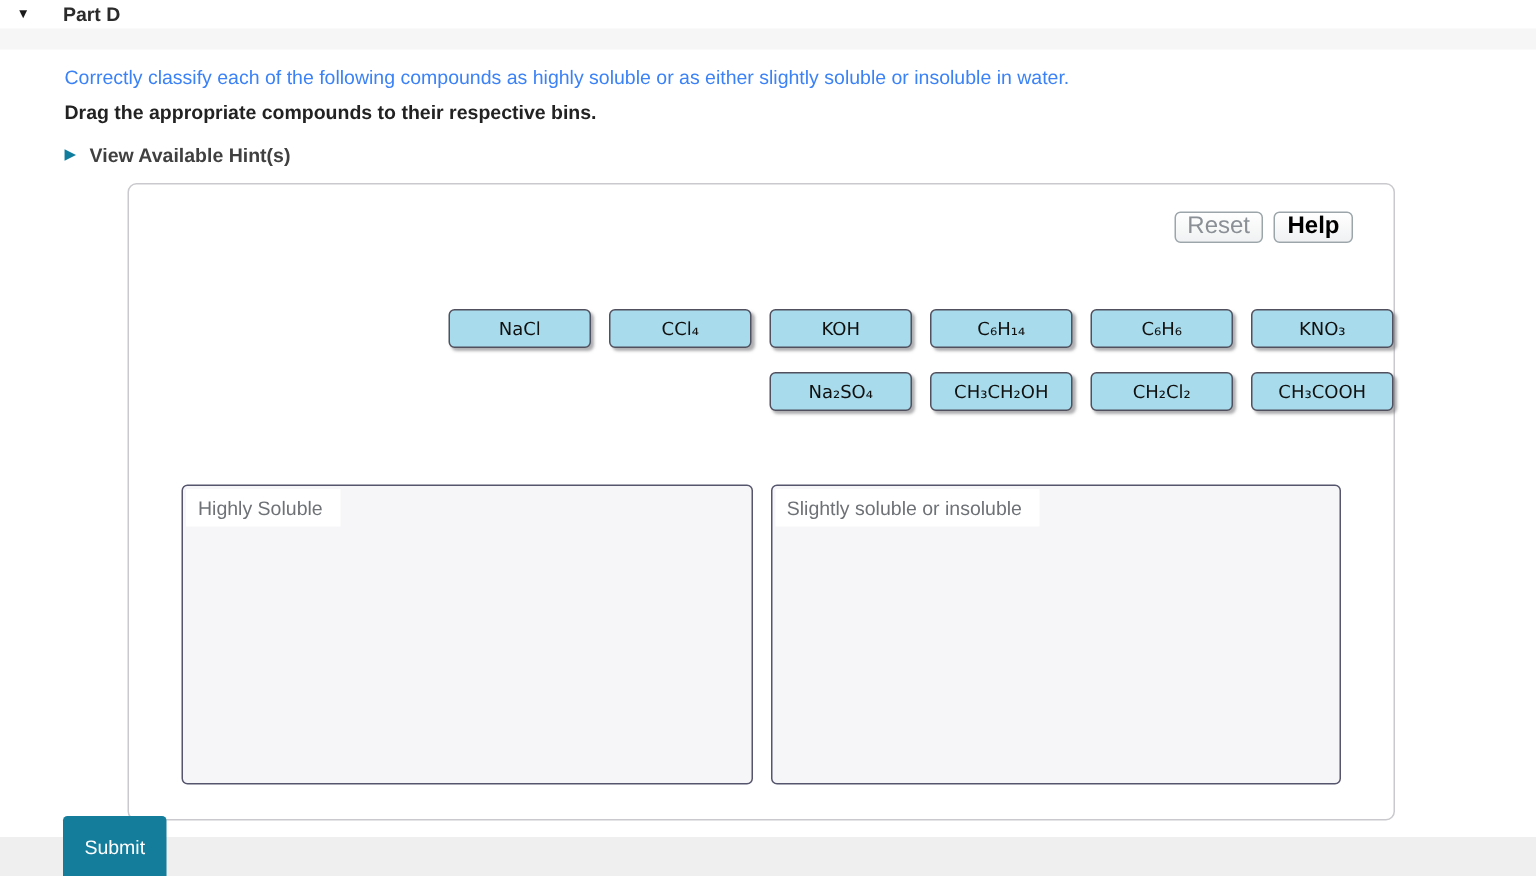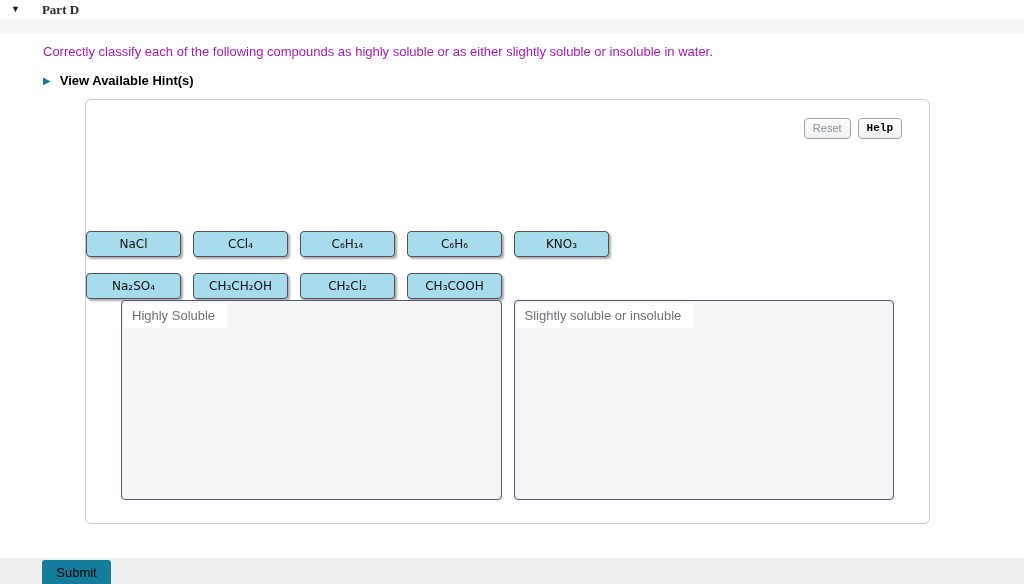--- a/index.html
+++ b/index.html
@@ -28,33 +28,32 @@
     color: #1a1a1a;
     margin-left: 11px;
     line-height: 1;
     cursor: pointer;
   }
   .part-title {
     font-size: 13px;
     font-weight: bold;
     color: #2b2b2b;
     margin-left: 22px;
-    font-family: Liberation Serif, serif;
   }
   .header-strip {
     height: 14px;
     background: #f6f6f6;
   }
 
   
   .content { padding-left: 43px; }
   .instruction {
     margin: 11px 0 0 0;
     font-size: 13px;
-    color: #a21caf;
+    color: #3b82f6;
     line-height: 15px;
   }
   .instruction.bold {
     margin-top: 8px;
     font-weight: bold;
     color: #222222;
   }
   .hint-row {
     margin-top: 14px;
     display: flex;
@@ -64,21 +63,21 @@
   }
   .hint-triangle {
     font-size: 10px;
     color: #0f7d9d;
     line-height: 1;
   }
   .hint-label {
     margin-left: 9px;
     font-size: 13px;
     font-weight: bold;
-    color: #000000;
+    color: #404040;
   }
 
   
   .activity-box {
     position: relative;
     margin: 11px 0 0 42px;
     width: 845px;
     height: 425px;
     border: 1px solid #cacace;
     border-radius: 6px;
@@ -87,42 +86,41 @@
   }
   .toolbar {
     position: absolute;
     top: 18px;
     right: 27px;
     display: flex;
     gap: 7px;
   }
   .tool-btn {
     font-family: "Liberation Sans", sans-serif;
-    font-size: 11px;
+    font-size: 16px;
     padding: 2px 8px 3px 8px;
     border: 1px solid #9ba5aa;
     border-radius: 4px;
     background: linear-gradient(#ffffff, #f0f1f2);
     cursor: pointer;
     line-height: 14px;
   }
   .tool-btn.reset { color: #8a9096; }
-  .tool-btn.help  { color: #000000; font-weight: bold; font-family: Liberation Mono, monospace; }
+  .tool-btn.help  { color: #000000; font-weight: bold; }
 
   
   .chips-area {
     position: absolute;
     top: 83px;
     left: 0;
     right: 0;
     display: flex;
     flex-direction: column;
     gap: 16px;
-    align-items: flex-start;
-    margin-top: 48px;
+    align-items: flex-end;
   }
   .chip-row {
     display: flex;
     gap: 12px;
     justify-content: center;
   }
   .chip {
     width: 95px;
     height: 26px;
     box-sizing: border-box;
@@ -174,60 +172,62 @@
     bottom: 0;
     width: 100%;
     height: 26px;
     background: #efefef;
   }
   .submit-btn {
     position: absolute;
     left: 42px;
     bottom: 0;
     width: 69px;
-    height: 24px;
+    height: 40px;
     background: #147d9c;
-    color: #000000;
+    color: #ffffff;
     border: none;
     border-radius: 3px 3px 0 0;
     font-family: "Liberation Sans", sans-serif;
     font-size: 13px;
     cursor: pointer;
   }
 </style>
 </head>
 <body>
 
 <div class="page">
 
   <div class="part-header">
     <span class="caret-icon">▼</span>
     <span class="part-title">Part D</span>
   </div>
   <div class="header-strip"></div>
 
   <div class="content">
     <p class="instruction">Correctly classify each of the following compounds as highly soluble or as either slightly soluble or insoluble in water.</p>
+    <p class="instruction bold">Drag the appropriate compounds to their respective bins.</p>
 
     <div class="hint-row">
       <span class="hint-triangle">▶</span>
       <span class="hint-label">View Available Hint(s)</span>
     </div>
 
     <div class="activity-box">
 
       <div class="toolbar">
         <button class="tool-btn reset">Reset</button>
         <button class="tool-btn help">Help</button>
       </div>
 
       <div class="chips-area">
         <div class="chip-row">
           <div class="chip">NaCl</div>
           <div class="chip">CCl₄</div>
+          <div class="chip">KOH</div>
           <div class="chip">C₆H₁₄</div>
           <div class="chip">C₆H₆</div>
           <div class="chip">KNO₃</div>
         </div>
         <div class="chip-row">
           <div class="chip">Na₂SO₄</div>
           <div class="chip">CH₃CH₂OH</div>
           <div class="chip">CH₂Cl₂</div>
           <div class="chip">CH₃COOH</div>
         </div>

